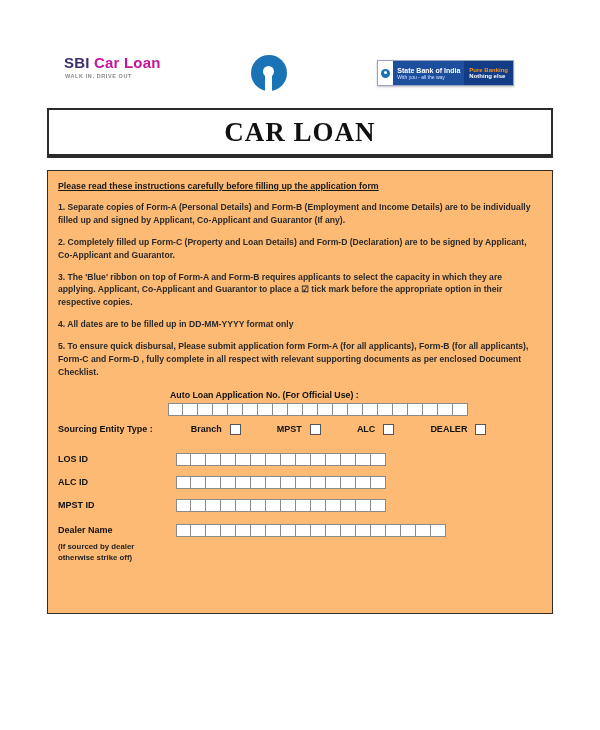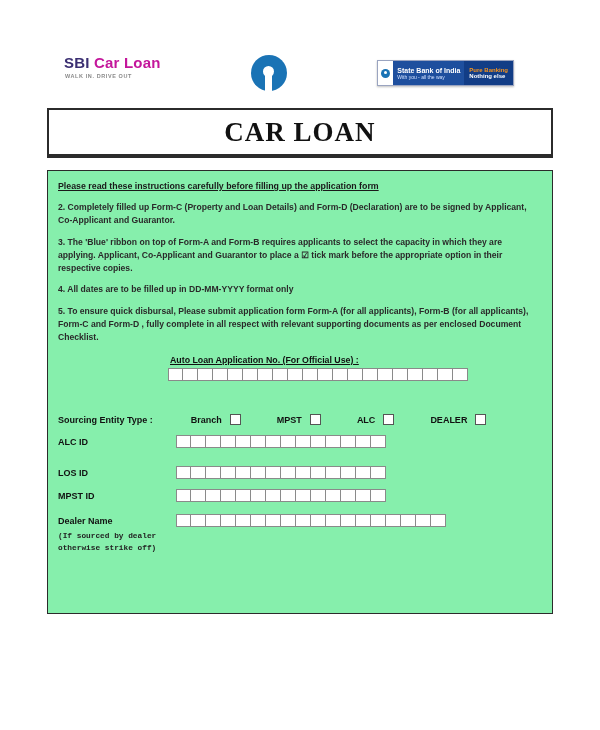--- a/index.html
+++ b/index.html
@@ -62,50 +62,50 @@
     font-size:27px;letter-spacing:1px;padding:7px 0 6px 0;color:#111;
   }
   .title-divider{border-top:2px solid #2b2b2b;}
   .form-subtitle{
     text-align:center;font-weight:bold;font-size:13px;letter-spacing:0.5px;
     padding:6px 0 8px 0;color:#1c1c1c;
   }
 
   
   .instr-box{
-    margin:12px 47px 0 47px;border:1.5px solid #2b2b2b;background:#86efac;
+    margin:12px 47px 0 47px;border:1.5px solid #2b2b2b;background:#fdba74;
     box-sizing:border-box;height:444px;padding:10px 10px 0 10px;
     font-size:8.6px;font-weight:bold;color:#2a2a2a;
   }
   .instr-heading{
     text-decoration:underline;font-size:8.8px;margin-bottom:10px;color:#1a1a1a;
   }
   .instr-item{margin-bottom:9px;line-height:1.5;max-width:480px;}
 
-  .appno-label{margin:11px 0 3px 112px;font-size:8.8px;color:#111;text-decoration:underline;}
+  .appno-label{margin:11px 0 3px 112px;font-size:8.8px;color:#111;}
   .cell-grid{display:flex;}
   .appno-grid{margin-left:110px;}
   .cell{
     width:15px;height:13px;border:1px solid #8a8a8a;border-left:none;
     background:#fff;box-sizing:border-box;flex:0 0 auto;
   }
   .cell:first-child{border-left:1px solid #8a8a8a;}
 
-  .sourcing-row{display:flex;align-items:center;margin-top:33px;}
+  .sourcing-row{display:flex;align-items:center;margin-top:8px;}
   .sourcing-label{font-size:9px;color:#111;margin-right:18px;}
   .sourcing-opt{display:flex;align-items:center;margin-right:16px;}
   .sourcing-opt .opt-label{font-size:9px;color:#111;padding-left:20px;}
   .chk{
     width:11px;height:11px;border:1.3px solid #555;background:#fff;
     display:inline-block;margin-left:8px;box-sizing:border-box;
   }
 
   .field-row{display:flex;align-items:center;margin-top:10px;}
   .field-label{width:118px;font-size:9px;color:#111;flex:0 0 auto;}
-  .dealer-note{margin-top:4px;width:130px;font-size:7.8px;line-height:1.5;color:#222;font-family:Liberation Mono, monospace;}
+  .dealer-note{margin-top:4px;width:130px;font-size:7.8px;line-height:1.5;color:#222;}
 </style>
 </head>
 <body>
 
 <div class="page">
 
   <div class="header">
     <div class="brand">
       <div class="brand-title">
         <span class="brand-sbi">SBI</span><span class="brand-rest"> Car Loan</span>
@@ -134,20 +134,21 @@
   </div>
 
   <div class="title-box">
     <div class="form-title">CAR LOAN</div>
     <div class="title-divider"></div>
   </div>
 
   <div class="instr-box">
     <div class="instr-heading">Please read these instructions carefully before filling up the application form</div>
 
+    <div class="instr-item">1. Separate copies of Form-A (Personal Details) and Form-B (Employment and Income Details) are to be individually filled up and signed by Applicant, Co-Applicant and Guarantor (If any).</div>
     <div class="instr-item">2. Completely filled up Form-C (Property and Loan Details) and Form-D (Declaration) are to be signed by Applicant, Co-Applicant and Guarantor.</div>
     <div class="instr-item">3. The 'Blue' ribbon on top of Form-A and Form-B requires applicants to select the capacity in which they are applying. Applicant, Co-Applicant and Guarantor to place a ☑    tick mark before the appropriate option in their respective copies.</div>
     <div class="instr-item">4. All dates are to be filled up in DD-MM-YYYY format only</div>
     <div class="instr-item">5. To ensure quick disbursal, Please submit application form Form-A (for all applicants), Form-B (for all applicants), Form-C and Form-D , fully complete in all respect with relevant supporting documents as per enclosed Document Checklist.</div>
 
     <div class="appno-label">Auto Loan Application No. (For Official Use) :</div>
     <div class="cell-grid appno-grid">
         <span class="cell"></span>
         <span class="cell"></span>
         <span class="cell"></span>
@@ -183,42 +184,42 @@
       <div class="sourcing-opt">
         <span class="opt-label">ALC</span>
         <span class="chk"></span>
       </div>
       <div class="sourcing-opt">
         <span class="opt-label">DEALER</span>
         <span class="chk"></span>
       </div>
     </div>
 
+    <div class="field-row" style="margin-top:18px;">
+      <div class="field-label">LOS ID</div>
+      <div class="cell-grid">
+          <span class="cell"></span>
+          <span class="cell"></span>
+          <span class="cell"></span>
+          <span class="cell"></span>
+          <span class="cell"></span>
+          <span class="cell"></span>
+          <span class="cell"></span>
+          <span class="cell"></span>
+          <span class="cell"></span>
+          <span class="cell"></span>
+          <span class="cell"></span>
+          <span class="cell"></span>
+          <span class="cell"></span>
+          <span class="cell"></span>
+        </div>
+    </div>
+
     <div class="field-row">
       <div class="field-label">ALC ID</div>
-      <div class="cell-grid">
-          <span class="cell"></span>
-          <span class="cell"></span>
-          <span class="cell"></span>
-          <span class="cell"></span>
-          <span class="cell"></span>
-          <span class="cell"></span>
-          <span class="cell"></span>
-          <span class="cell"></span>
-          <span class="cell"></span>
-          <span class="cell"></span>
-          <span class="cell"></span>
-          <span class="cell"></span>
-          <span class="cell"></span>
-          <span class="cell"></span>
-        </div>
-    </div>
-
-    <div class="field-row" style="margin-top:18px;">
-      <div class="field-label">LOS ID</div>
       <div class="cell-grid">
           <span class="cell"></span>
           <span class="cell"></span>
           <span class="cell"></span>
           <span class="cell"></span>
           <span class="cell"></span>
           <span class="cell"></span>
           <span class="cell"></span>
           <span class="cell"></span>
           <span class="cell"></span>

